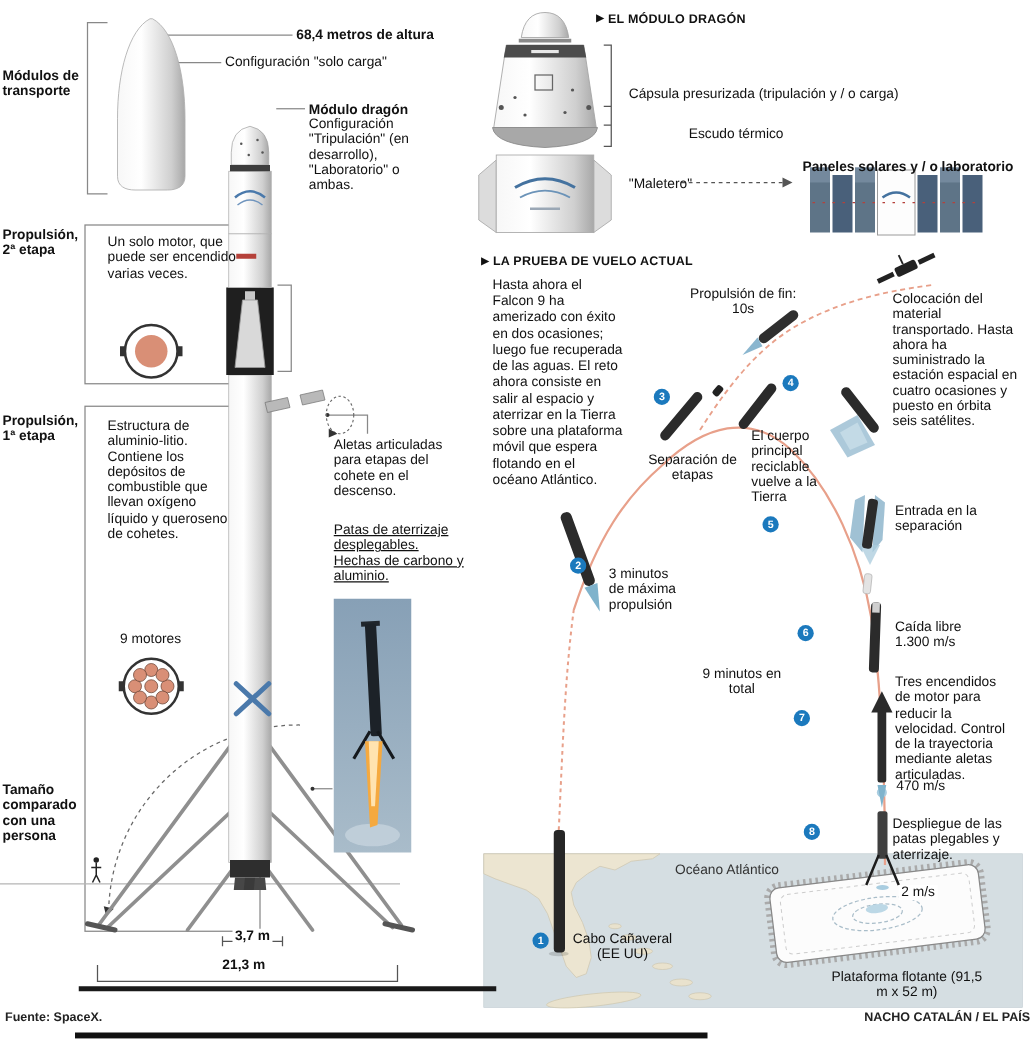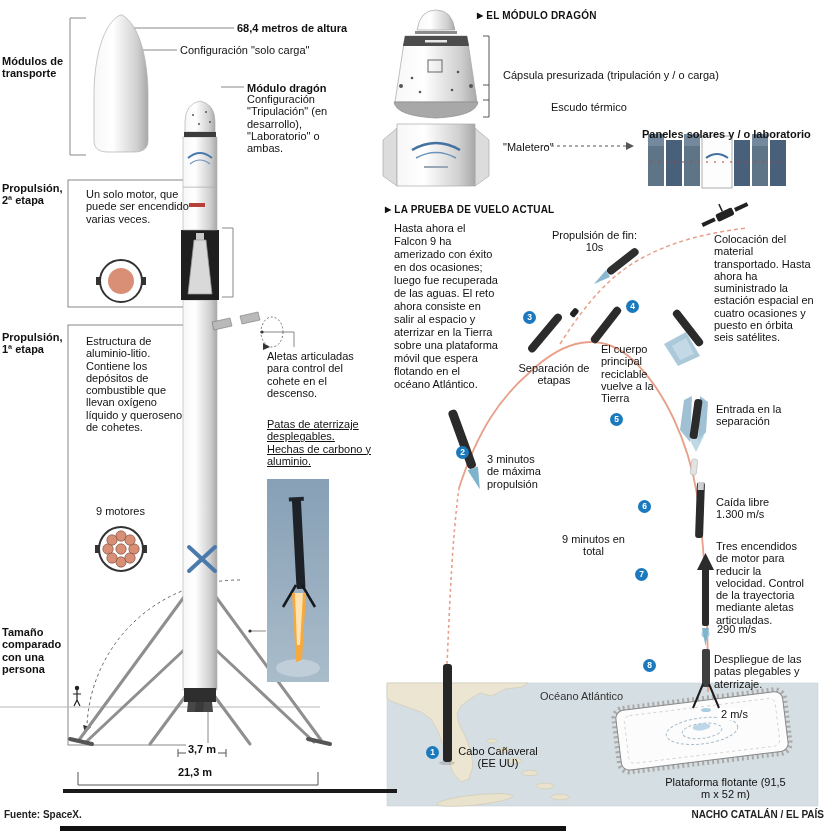--- a/index.html
+++ b/index.html
@@ -305,21 +305,21 @@
 <div class="t b" style="left:2px;top:55px;width:62px;">Módulos de transporte</div>
 <div class="t b" style="left:237px;top:22px;width:115px;">68,4 metros de altura</div>
 <div class="t" style="left:180px;top:44px;width:145px;">Configuración "solo carga"</div>
 <div class="t b" style="left:247px;top:82px;width:90px;">Módulo dragón</div>
 <div class="t" style="left:247px;top:93px;width:85px;">Configuración "Tripulación" (en desarrollo), "Laboratorio" o ambas.</div>
 <div class="t b" style="left:2px;top:182px;width:60px;">Propulsión, 2ª etapa</div>
 <div class="t" style="left:86px;top:188px;width:110px;">Un solo motor, que puede ser encendido varias veces.</div>
 <div class="t b" style="left:2px;top:331px;width:60px;">Propulsión, 1ª etapa</div>
 <div class="t" style="left:86px;top:335px;width:104px;">Estructura de aluminio-litio. Contiene los depósitos de combustible que llevan oxígeno líquido y queroseno de cohetes.</div>
 <div class="t" style="left:96px;top:505px;width:60px;">9 motores</div>
-<div class="t" style="left:267px;top:350px;width:100px;">Aletas articuladas para control del cohete en el descenso.</div>
+<div class="t" style="left:267px;top:350px;width:100px;">Aletas articuladas para etapas del cohete en el descenso.</div>
 <div class="t" style="left:267px;top:418px;width:108px;text-decoration:underline;">Patas de aterrizaje desplegables. Hechas de carbono y aluminio.</div>
 <div class="t b" style="left:2px;top:626px;width:60px;">Tamaño comparado con una persona</div>
 <div class="t b c" style="left:182px;top:743px;width:40px;"><span class="wbg">3,7 m</span></div>
 <div class="t b c" style="left:165px;top:766px;width:60px;"><span class="wbg">21,3 m</span></div>
 <div class="t b s" style="left:4px;top:810px;width:160px;color:#222;">Fuente: SpaceX.</div>
 
 <div class="title" style="left:477px;top:10px;"><span class="arr">▶</span><span>EL MÓDULO DRAGÓN</span></div>
 <div class="t" style="left:503px;top:69px;width:235px;">Cápsula presurizada (tripulación y / o carga)</div>
 <div class="t" style="left:503px;top:101px;width:160px;margin-left:48px;">Escudo térmico</div>
 <div class="t" style="left:503px;top:141px;width:70px;">"Maletero"</div>
@@ -329,21 +329,21 @@
 <div class="t" style="left:394px;top:222px;width:104px;line-height:13px;">Hasta ahora el Falcon 9 ha amerizado con éxito en dos ocasiones; luego fue recuperada de las aguas. El reto ahora consiste en salir al espacio y aterrizar en la Tierra sobre una plataforma móvil que espera flotando en el océano Atlántico.</div>
 <div class="t c" style="left:552px;top:229px;width:85px;">Propulsión de fin: 10s</div>
 <div class="t" style="left:714px;top:233px;width:100px;">Colocación del material transportado. Hasta ahora ha suministrado la estación espacial en cuatro ocasiones y puesto en órbita seis satélites.</div>
 <div class="t c" style="left:518px;top:362px;width:72px;">Separación de etapas</div>
 <div class="t" style="left:601px;top:343px;width:58px;">El cuerpo principal reciclable vuelve a la Tierra</div>
 <div class="t" style="left:487px;top:453px;width:62px;">3 minutos de máxima propulsión</div>
 <div class="t" style="left:716px;top:403px;width:76px;">Entrada en la separación</div>
 <div class="t" style="left:716px;top:496px;width:70px;">Caída libre 1.300 m/s</div>
 <div class="t c" style="left:556px;top:533px;width:75px;">9 minutos en total</div>
 <div class="t" style="left:716px;top:540px;width:96px;">Tres encendidos de motor para reducir la velocidad. Control de la trayectoria mediante aletas articuladas.</div>
-<div class="t" style="left:717px;top:623px;width:60px;">290 m/s</div>
+<div class="t" style="left:717px;top:623px;width:60px;">470 m/s</div>
 <div class="t" style="left:714px;top:653px;width:102px;">Despliegue de las patas plegables y aterrizaje.</div>
 <div class="t" style="left:719px;top:708px;width:50px;"><span class="wbg">2 m/s</span></div>
 <div class="t" style="left:540px;top:690px;width:100px;color:#333;">Océano Atlántico</div>
 <div class="t c" style="left:452px;top:745px;width:92px;">Cabo Cañaveral (EE UU)</div>
 <div class="t c" style="left:663px;top:776px;width:125px;">Plataforma flotante (91,5 m x 52 m)</div>
 <div class="t b s r" style="left:600px;top:810px;width:224px;color:#222;">NACHO CATALÁN / EL PAÍS</div>
 
 <div class="badge" style="left:426px;top:746px;">1</div>
 <div class="badge" style="left:456px;top:446px;">2</div>
 <div class="badge" style="left:523px;top:311px;">3</div>

